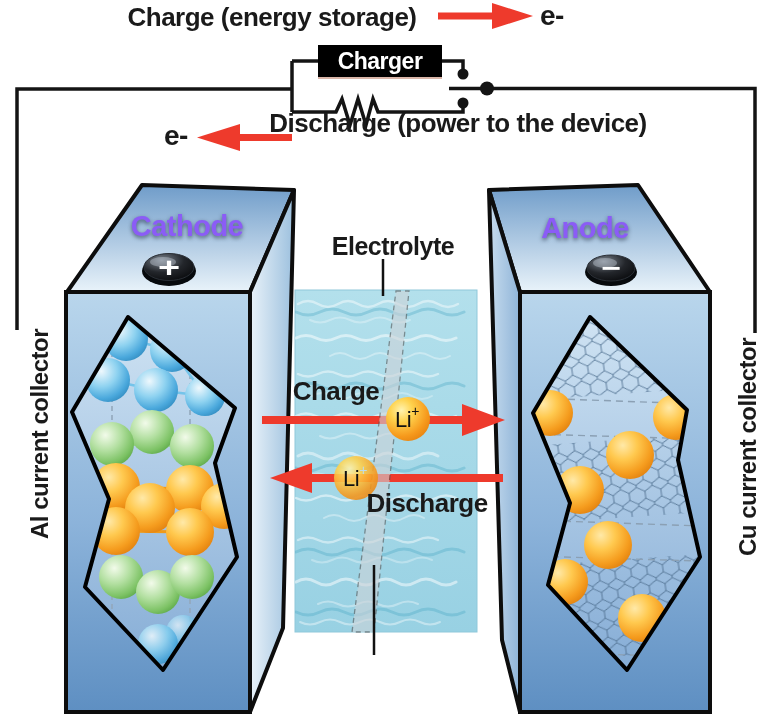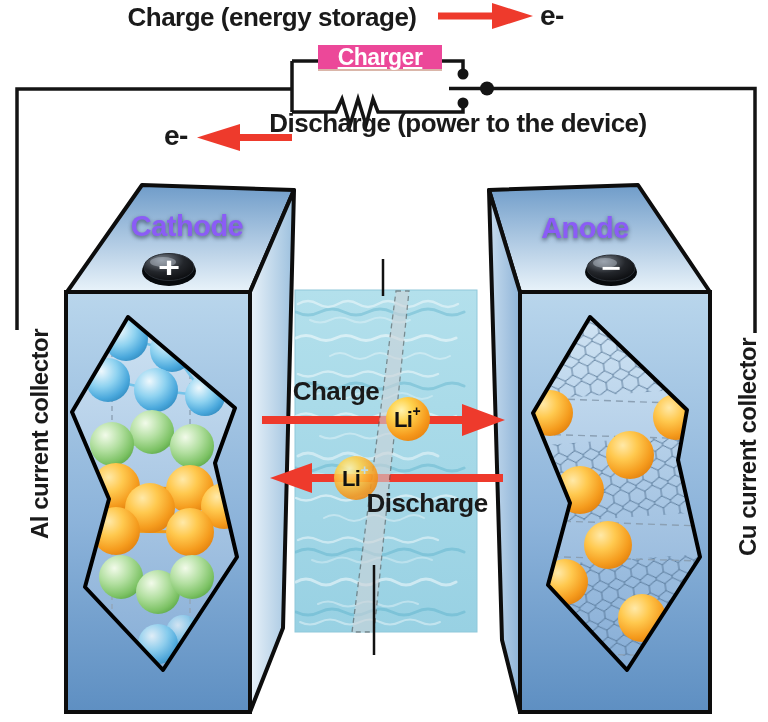--- a/index.html
+++ b/index.html
@@ -5,25 +5,25 @@
   html,body{margin:0;padding:0;background:#fff;}
   #stage{position:relative;width:768px;height:722px;background:#ffffff;overflow:hidden;
          font-family:"Liberation Sans",sans-serif;}
   #diagram-svg{position:absolute;left:0;top:0;}
   .lbl{position:absolute;font-weight:bold;color:#1a1a1a;white-space:nowrap;
        transform:translate(-50%,-50%);letter-spacing:-0.5px;font-size:25px;}
   .big{font-size:26px;}
   .elec{font-size:28px;}
   .wlbl{color:#8b5cf6;font-size:29px;text-shadow:0 2px 4px rgba(25,35,55,.65);}
   .vlbl{transform:translate(-50%,-50%) rotate(-90deg);font-size:24px;}
-  #charger-box{position:absolute;left:318px;top:45px;width:124px;height:24px;
-       background:#ec4899;display:flex;align-items:center;justify-content:center;
+  #charger-box{position:absolute;left:318px;top:45px;width:124px;height:32px;
+       background:#000000;display:flex;align-items:center;justify-content:center;
        color:#fff;font-weight:bold;font-size:23px;letter-spacing:-0.5px;
-       box-shadow:0 2px 0 rgba(150,45,10,.35);text-decoration:underline;}
-  .ion{position:absolute;transform:translate(-50%,-50%);font-weight:bold;color:#111;
+       box-shadow:0 2px 0 rgba(150,45,10,.35);}
+  .ion{position:absolute;transform:translate(-50%,-50%);font-weight:normal;color:#111;
        font-size:22px;letter-spacing:-0.5px;}
   .ion sup{font-size:14px;position:relative;top:-2px;}
   #li-discharge sup{color:#bfdcea;}
 </style>
 </head>
 <body>
 
 <div id="stage">
 
 <svg id="diagram-svg" width="768" height="722" viewBox="0 0 768 722">
@@ -271,20 +271,21 @@
 </div>
 <div class="lbl elec" style="left:176px;top:136px;">e-</div>
 <div class="lbl big" style="left:458px;top:123px;">Discharge (power to the device)</div>
 
 <div class="lbl wlbl" style="left:187px;top:226px;">Cathode</div>
 <div class="lbl wlbl" style="left:585px;top:228px;">Anode</div>
 
 <div class="lbl vlbl" style="left:40px;top:434px;">Al current collector</div>
 <div class="lbl vlbl" style="left:748px;top:447px;">Cu current collector</div>
 
+<div class="lbl" style="left:393px;top:246px;">Electrolyte</div>
 
 <div class="lbl big" style="left:336px;top:391px;">Charge</div>
 <div class="lbl big" style="left:427px;top:503px;">Discharge</div>
 
 <div class="ion" id="li-charge" style="left:407px;top:419px;"><span>Li</span><sup>+</sup></div>
 <div class="ion" id="li-discharge" style="left:355px;top:478px;"><span>Li</span><sup>+</sup></div>
 
 </div>
 
 </body></html>

